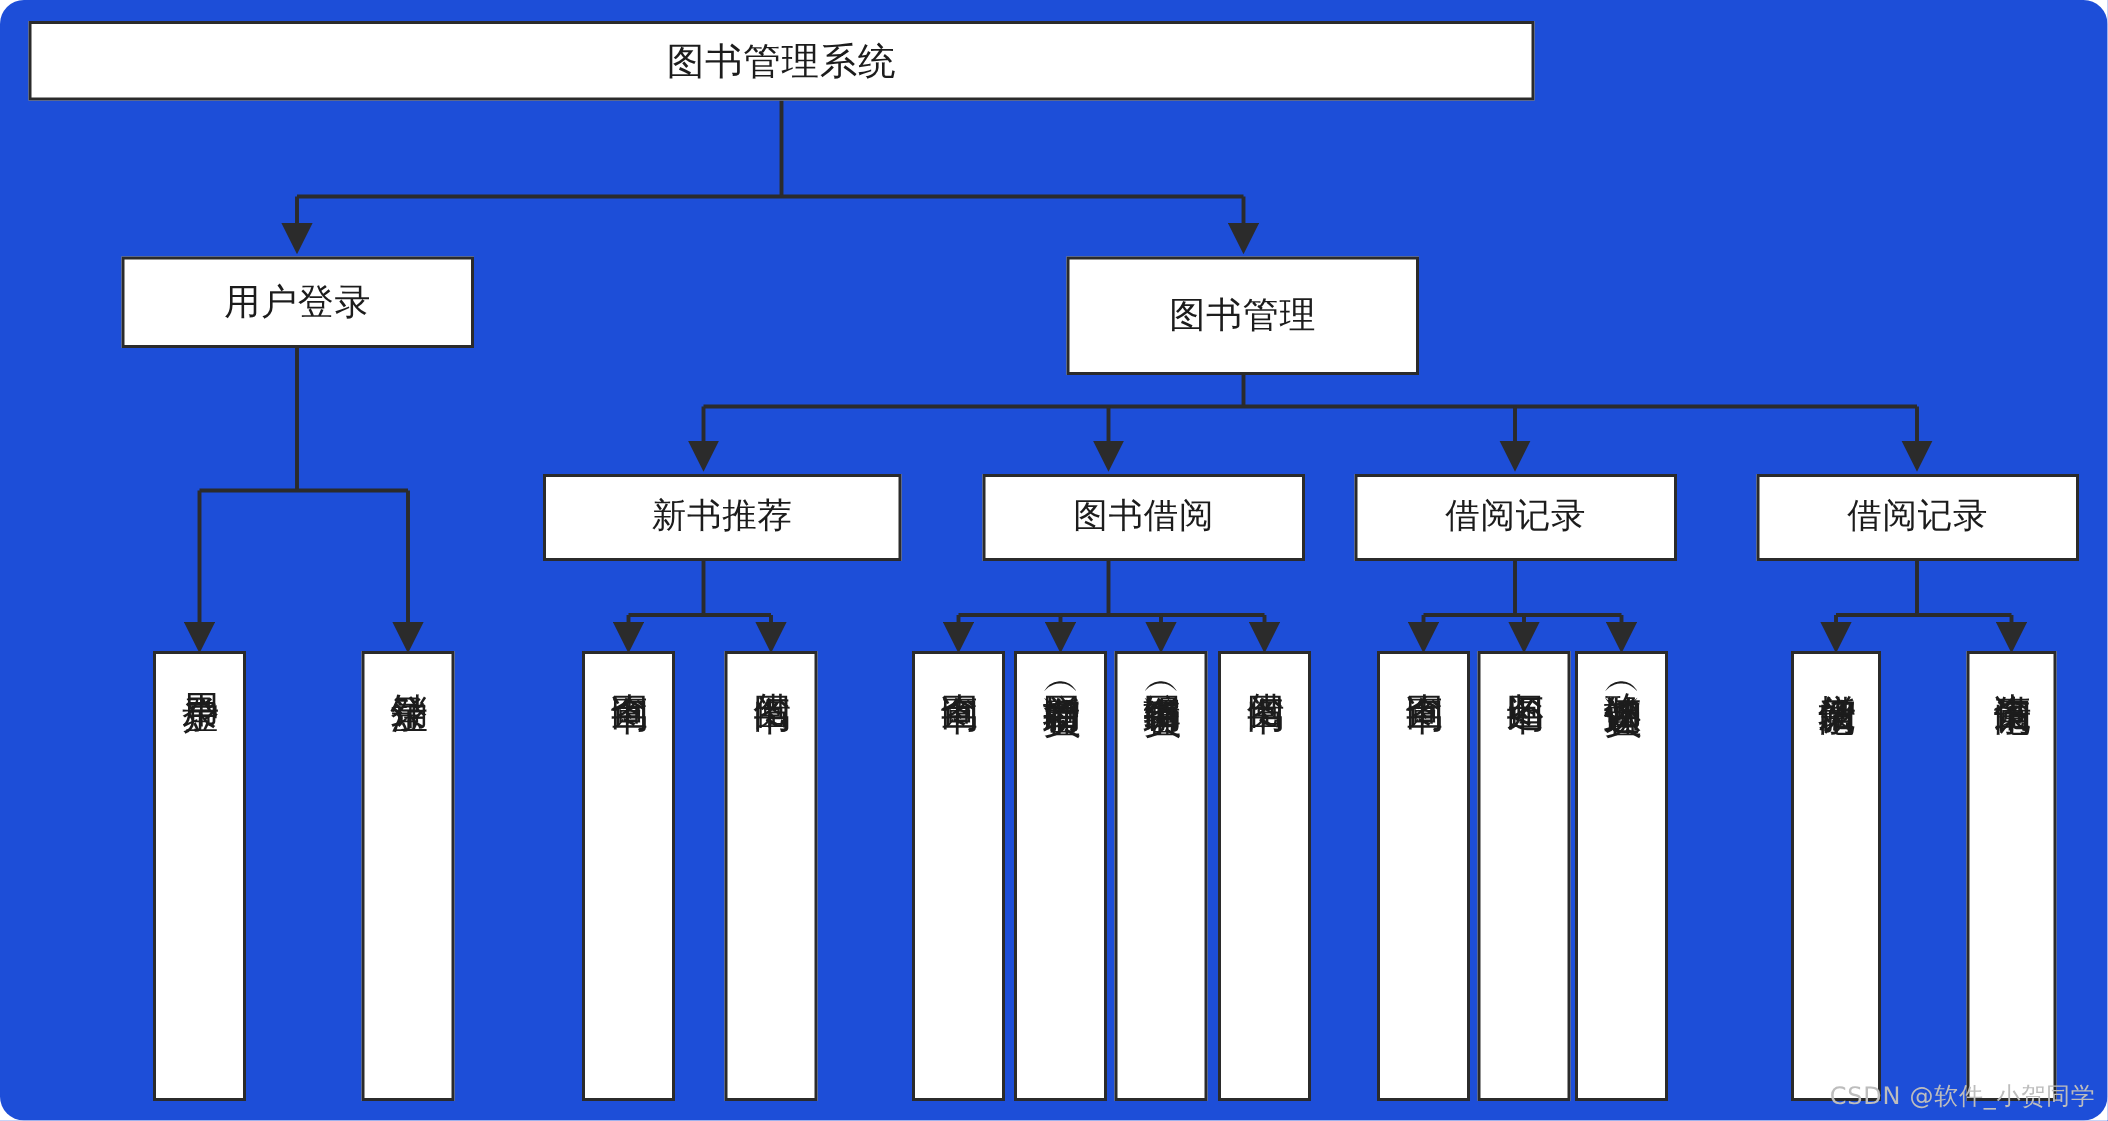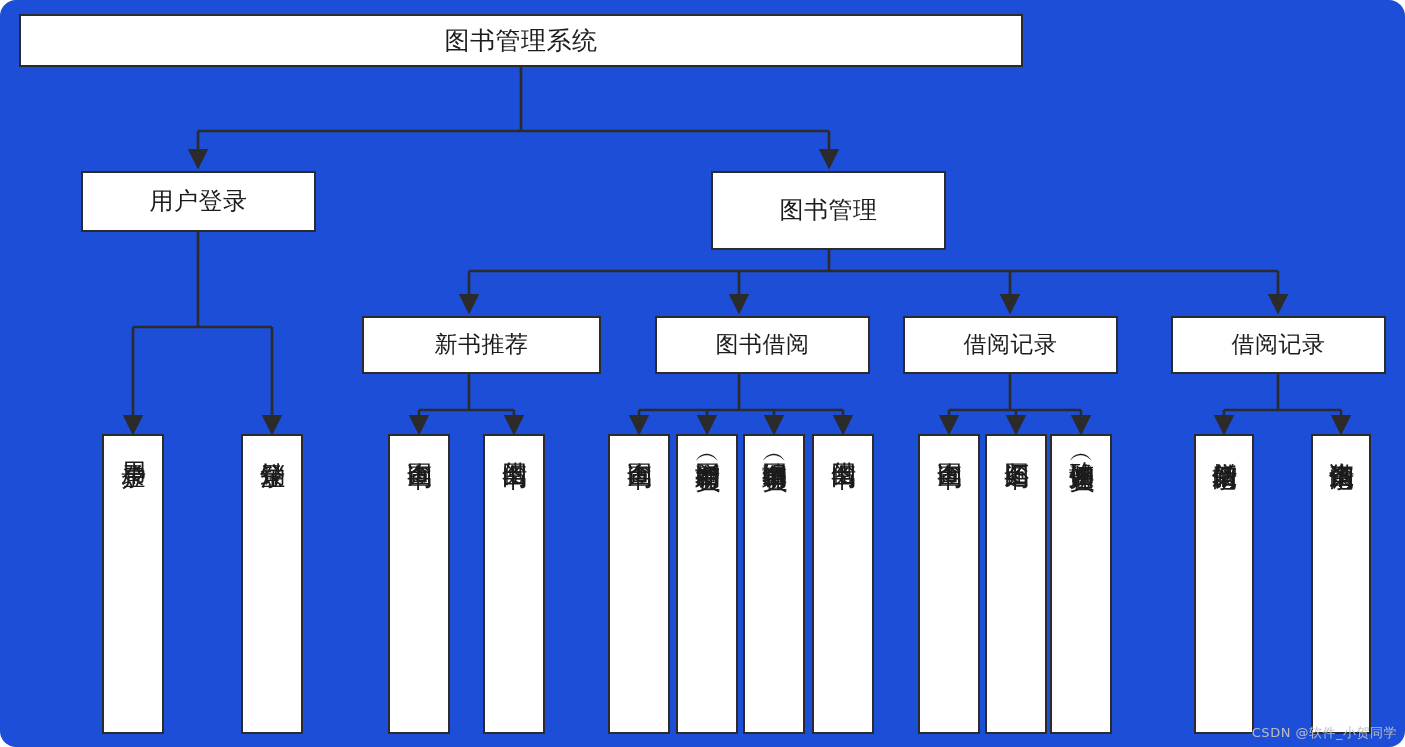--- a/index.html
+++ b/index.html
@@ -57,21 +57,21 @@
     font-size: 25px;
     line-height: 1.22;
     letter-spacing: 1px;
     white-space: nowrap;
   }
   .node.leaf.tall-text .label { font-size: 25px; }
   #watermark {
     position: absolute;
     right: 8px;
     bottom: 5px;
-    font-size: 13px;
+    font-size: 16px;
     color: #bdbdbd;
     letter-spacing: 0.5px;
     z-index: 5;
     white-space: nowrap;
   }
 </style>
 </head>
 <body>
 
 <div id="canvas">

